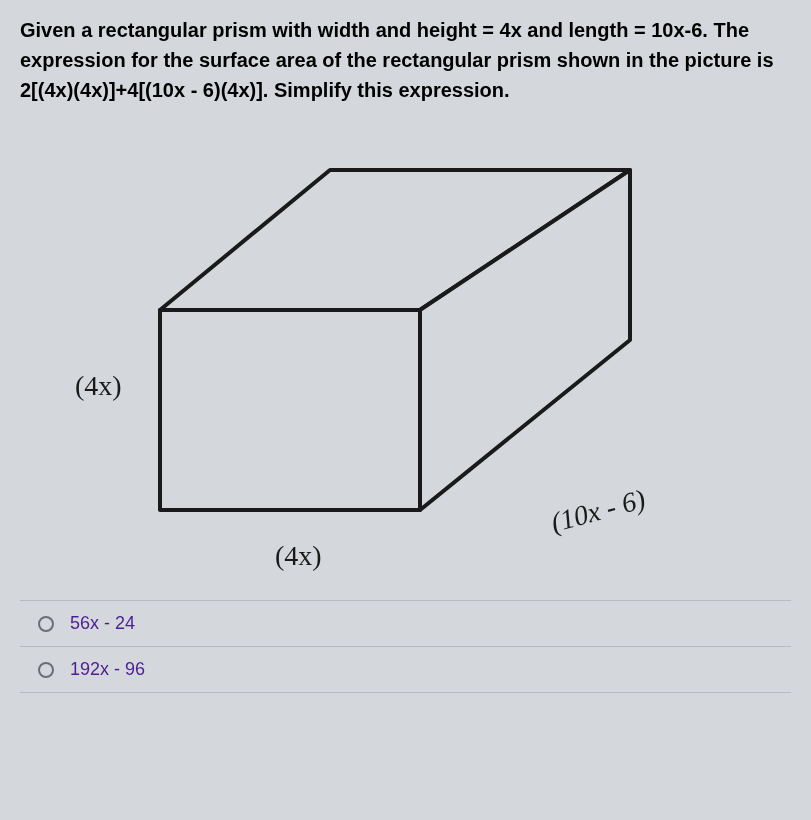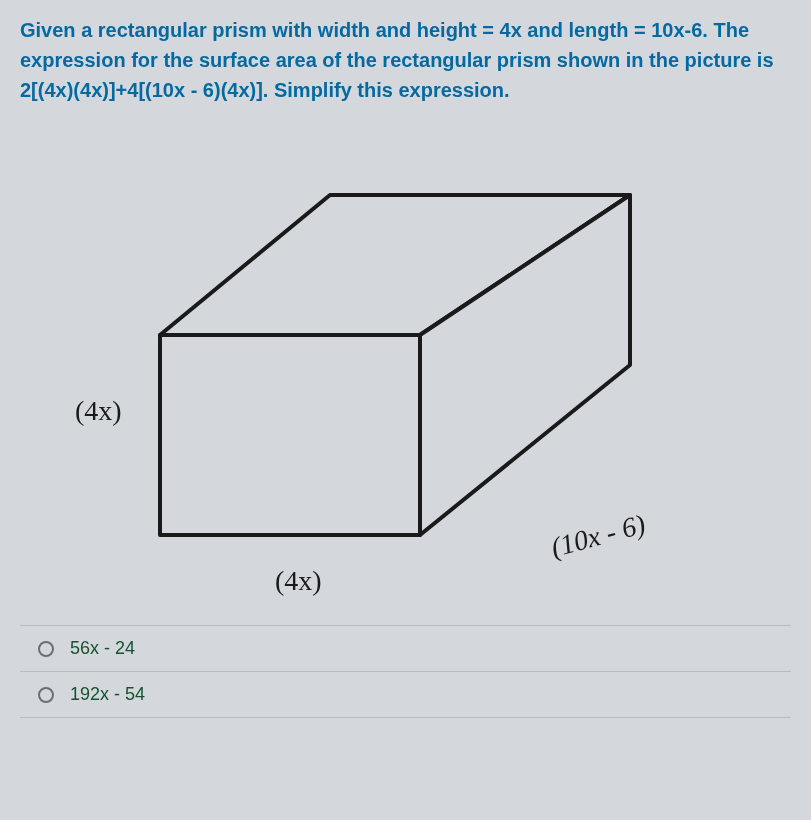--- a/index.html
+++ b/index.html
@@ -12,23 +12,23 @@
       height: 820px;
       background: #d4d8dc;
       font-family: Arial, Helvetica, sans-serif;
       padding: 15px 20px;
       position: relative;
       overflow: hidden;
     }
     .question-text {
       font-size: 20px;
       font-weight: bold;
-      color: #0369a1;
+      color: #000000;
       line-height: 1.5;
-      margin-bottom: 40px;
+      margin-bottom: 15px;
     }
     .diagram-container {
       width: 100%;
       height: 450px;
       position: relative;
       margin-bottom: 30px;
     }
     .diagram-svg {
       position: absolute;
       left: 90px;
@@ -70,21 +70,21 @@
       width: 16px;
       height: 16px;
       border: 2px solid #6a6e75;
       border-radius: 50%;
       margin-right: 16px;
       margin-left: 18px;
       flex-shrink: 0;
     }
     .option-text {
       font-size: 18px;
-      color: #14532d;
+      color: #4c1d95;
       font-family: Arial, sans-serif;
     }
   </style>
 </head>
 <body>
 
 <div class="question-text">Given a rectangular prism with width and height = 4x and length = 10x-6. The expression for the surface area of the rectangular prism shown in the picture is 2[(4x)(4x)]+4[(10x - 6)(4x)]. Simplify this expression.</div>
 
 <div class="diagram-container">
   <svg class="diagram-svg" width="560" height="400">
@@ -102,15 +102,15 @@
   <div class="label label-length">(10x - 6)</div>
 </div>
 
 <div class="options">
   <div class="option-row">
     <div class="radio"></div>
     <div class="option-text">56x - 24</div>
   </div>
   <div class="option-row">
     <div class="radio"></div>
-    <div class="option-text">192x - 54</div>
+    <div class="option-text">192x - 96</div>
   </div>
 </div>
 
 </body></html>

